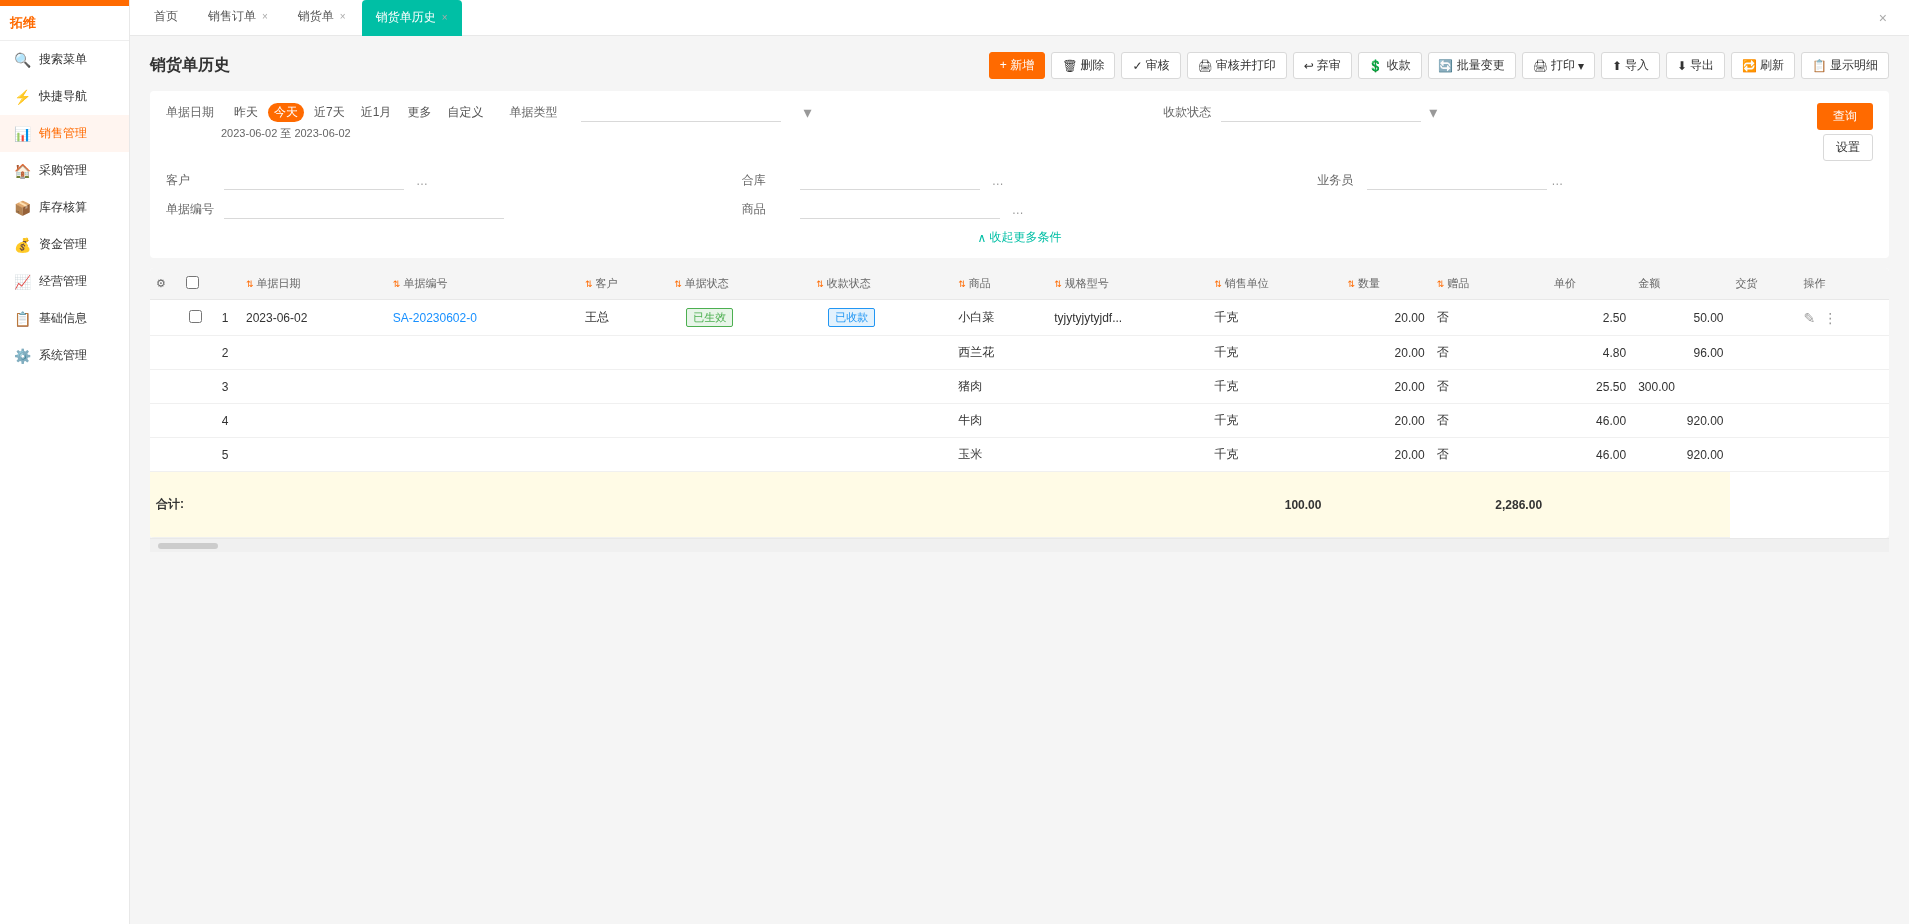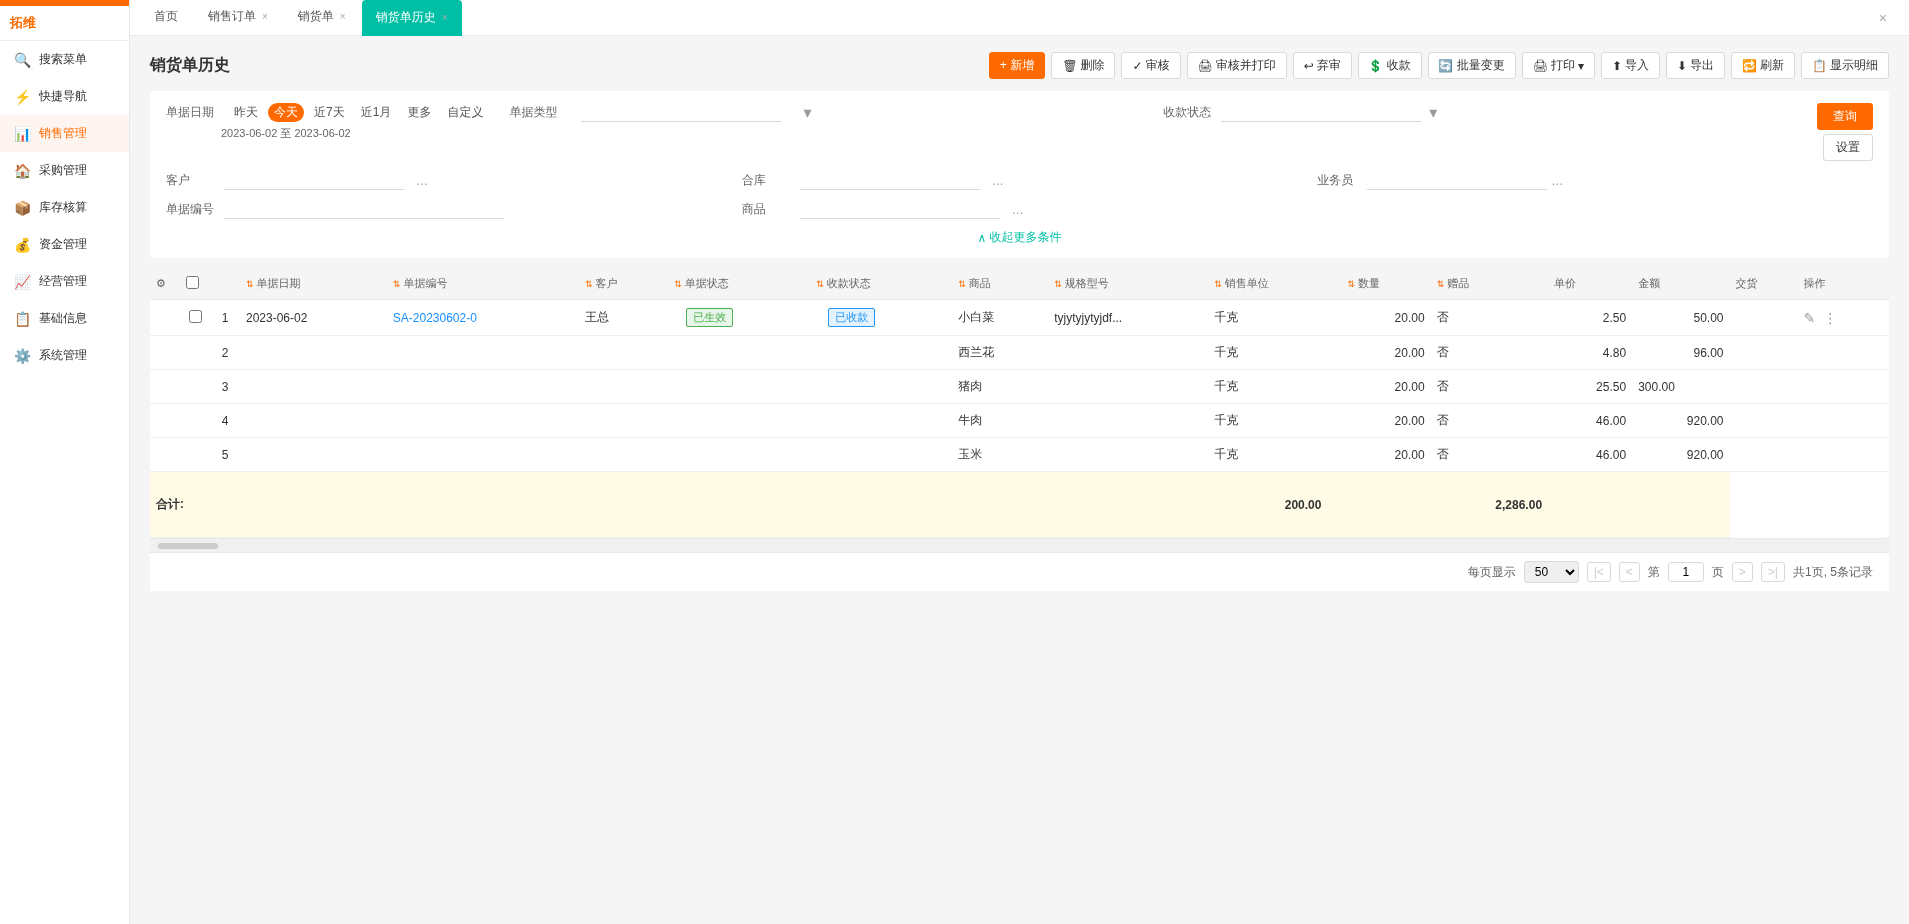--- a/index.html
+++ b/index.html
@@ -405,42 +405,27 @@
       <td>否</td>
       <td style="text-align:right;">46.00</td>
       <td style="text-align:right;">920.00</td>
       <td></td>
       <td></td>
     </tr>
           </tbody>
         <tfoot>
           <tr class="table-summary">
             <td colspan="3">合计:</td>
-            <td colspan="8" style="text-align:right; padding-right:20px;">200.00</td>
+            <td colspan="8" style="text-align:right; padding-right:20px;">100.00</td>
             <td></td>
             <td style="text-align:right;">2,286.00</td>
             <td colspan="2"></td>
           </tr>
         </tfoot>
       </table>
     </div>
 
     <div class="scroll-bar-area">
       <div class="scroll-thumb"></div>
     </div>
 
-    <div class="pagination-bar">
-      <span class="pager-label">每页显示</span>
-      <select class="pager-select">
-        <option value="50">50</option>
-        <option value="100">100</option>
-      </select>
-      <button class="pager-btn disabled">|&lt;</button>
-      <button class="pager-btn disabled">&lt;</button>
-      <span class="pager-label">第</span>
-      <input class="pager-input" type="text" value="1" style="">
-      <span class="pager-label">页</span>
-      <button class="pager-btn disabled">&gt;</button>
-      <button class="pager-btn disabled">&gt;|</button>
-      <span class="pager-info">共1页, 5条记录</span>
-    </div>
   </div>
 </div>
 
 </body></html>

